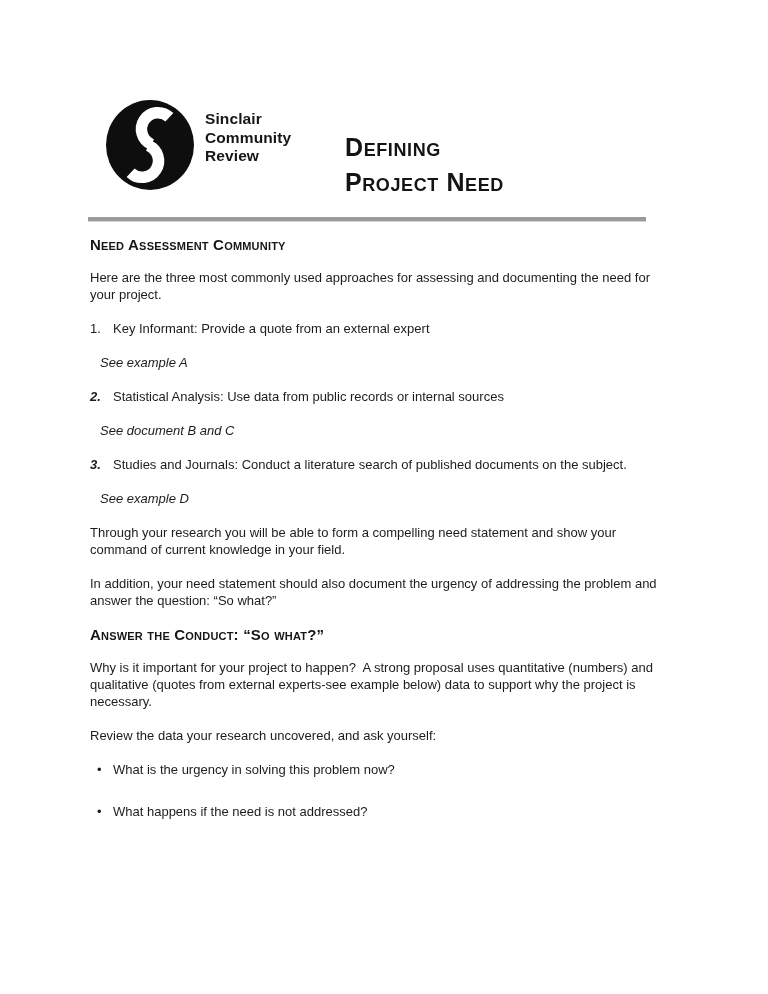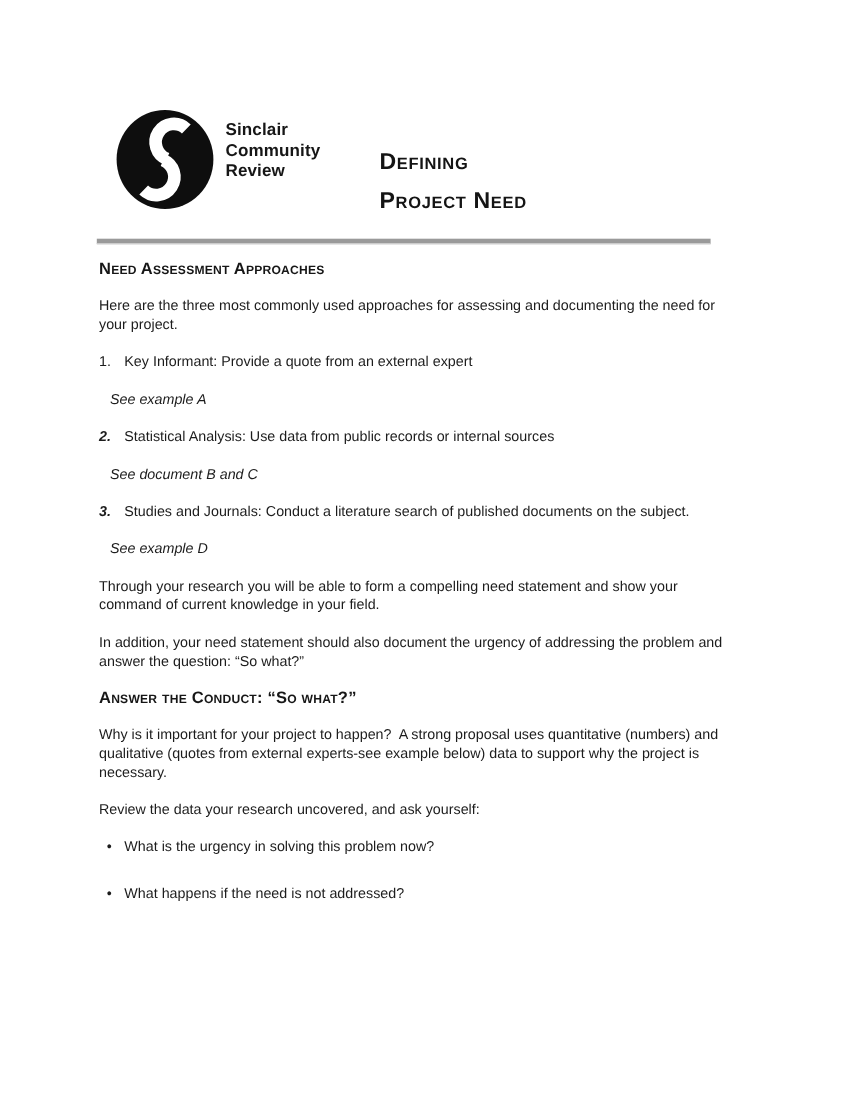--- a/index.html
+++ b/index.html
@@ -29,21 +29,21 @@
     font-size: 15.5px;
     line-height: 18.5px;
     letter-spacing: 0.1px;
     color: #161616;
   }
   .doc-title {
     position: absolute;
     left: 345px;
     top: 130px;
     font-weight: bold;
-    font-size: 21px;
+    font-size: 25px;
     line-height: 35px;
     font-variant: small-caps;
     letter-spacing: 0.6px;
     color: #141414;
   }
 
   .rule {
     position: absolute;
     left: 88px;
     top: 217px;
@@ -121,21 +121,21 @@
 
   <div class="doc-title">
     <div>Defining</div>
     <div>Project Need</div>
   </div>
 
   <div class="rule"></div>
 
   <div class="content">
 
-    <div class="sc-heading">Need Assessment Approaches</div>
+    <div class="sc-heading">Need Assessment Community</div>
 
     <p>Here are the three most commonly used approaches for assessing and documenting the need for your project.</p>
 
     <div class="li-row">
       <span class="li-num">1.</span>
       <span class="li-text">Key Informant: Provide a quote from an external expert</span>
     </div>
     <div class="example">See example A</div>
 
     <div class="li-row">

